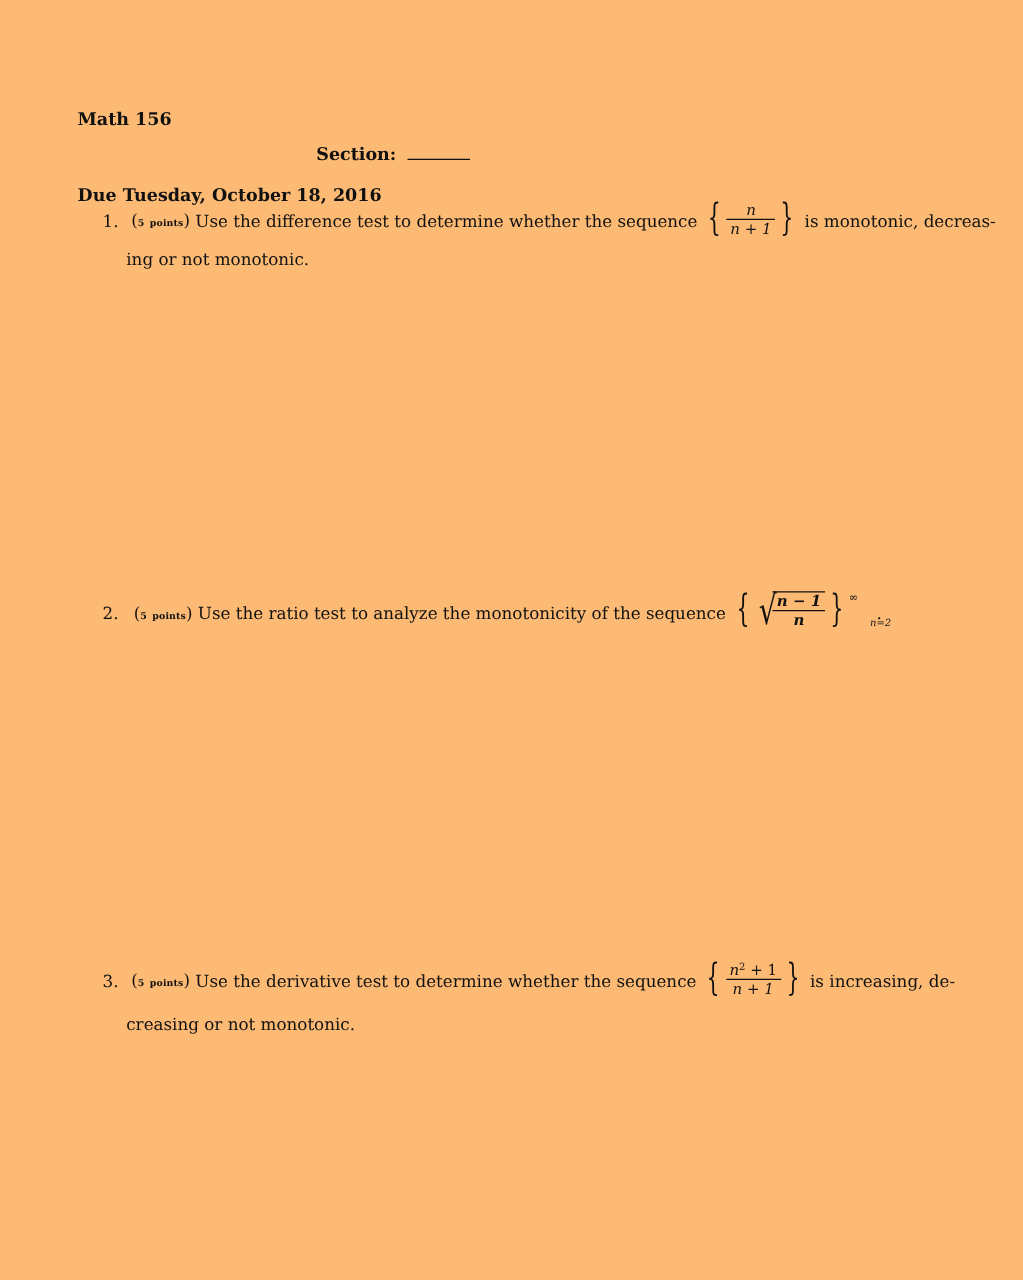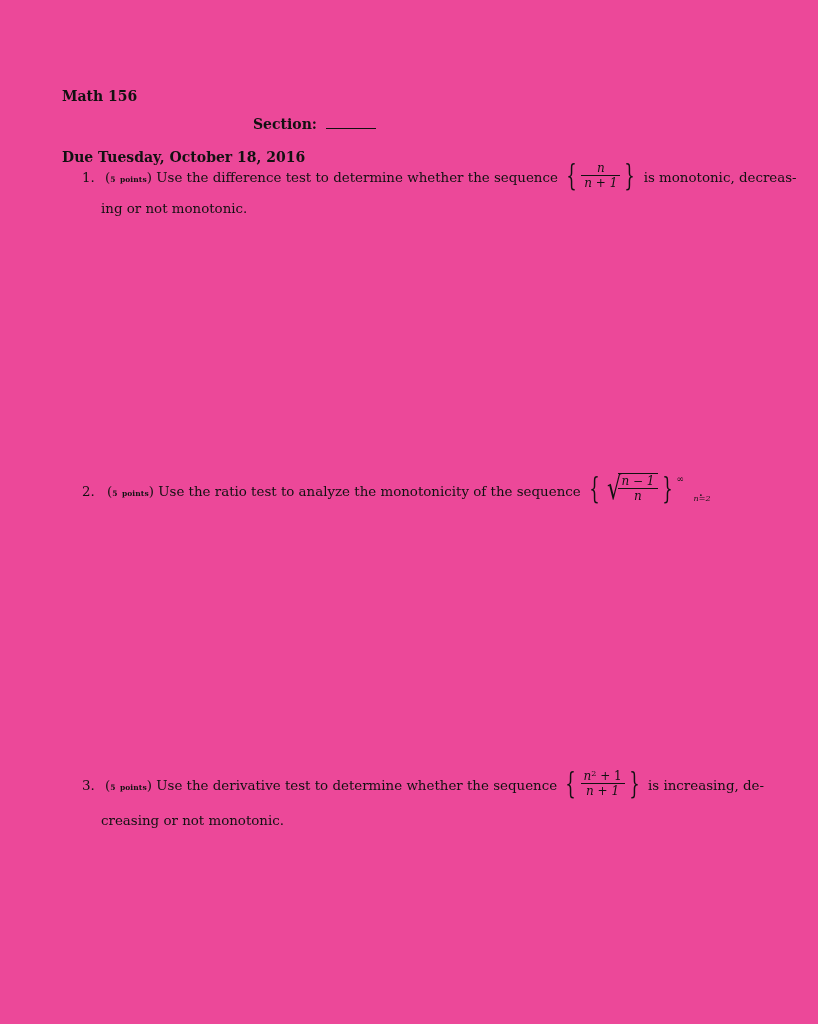--- a/index.html
+++ b/index.html
@@ -12,21 +12,21 @@
     height: 1024px;
     position: relative;
     overflow: hidden;
     font-family: "DejaVu Serif", "Liberation Serif", serif;
     color: #111111;
   }
   .page {
     position: absolute;
     left: 0; top: 0;
     width: 818px; height: 1024px;
-    background: #ec4899;
+    background: #fdba74;
   }
   .header-line {
     position: absolute;
     font-weight: bold;
     font-size: 14px;
     line-height: 18px;
     white-space: nowrap;
   }
   .blank {
     display: inline-block;
@@ -78,20 +78,21 @@
     font-size: 32px;
     line-height: 32px;
     font-family: "DejaVu Serif", serif;
     transform: scaleX(0.7);
   }
   .sqrt-body {
     display: inline-block;
     vertical-align: middle;
     border-top: 1px solid #111;
     margin-left: -6px;
+    font-weight: bold;
   }
   .limits {
     display: inline-block;
     vertical-align: middle;
     position: relative;
     width: 20px;
     height: 40px;
     font-size: 8px;
     font-style: italic;
   }

